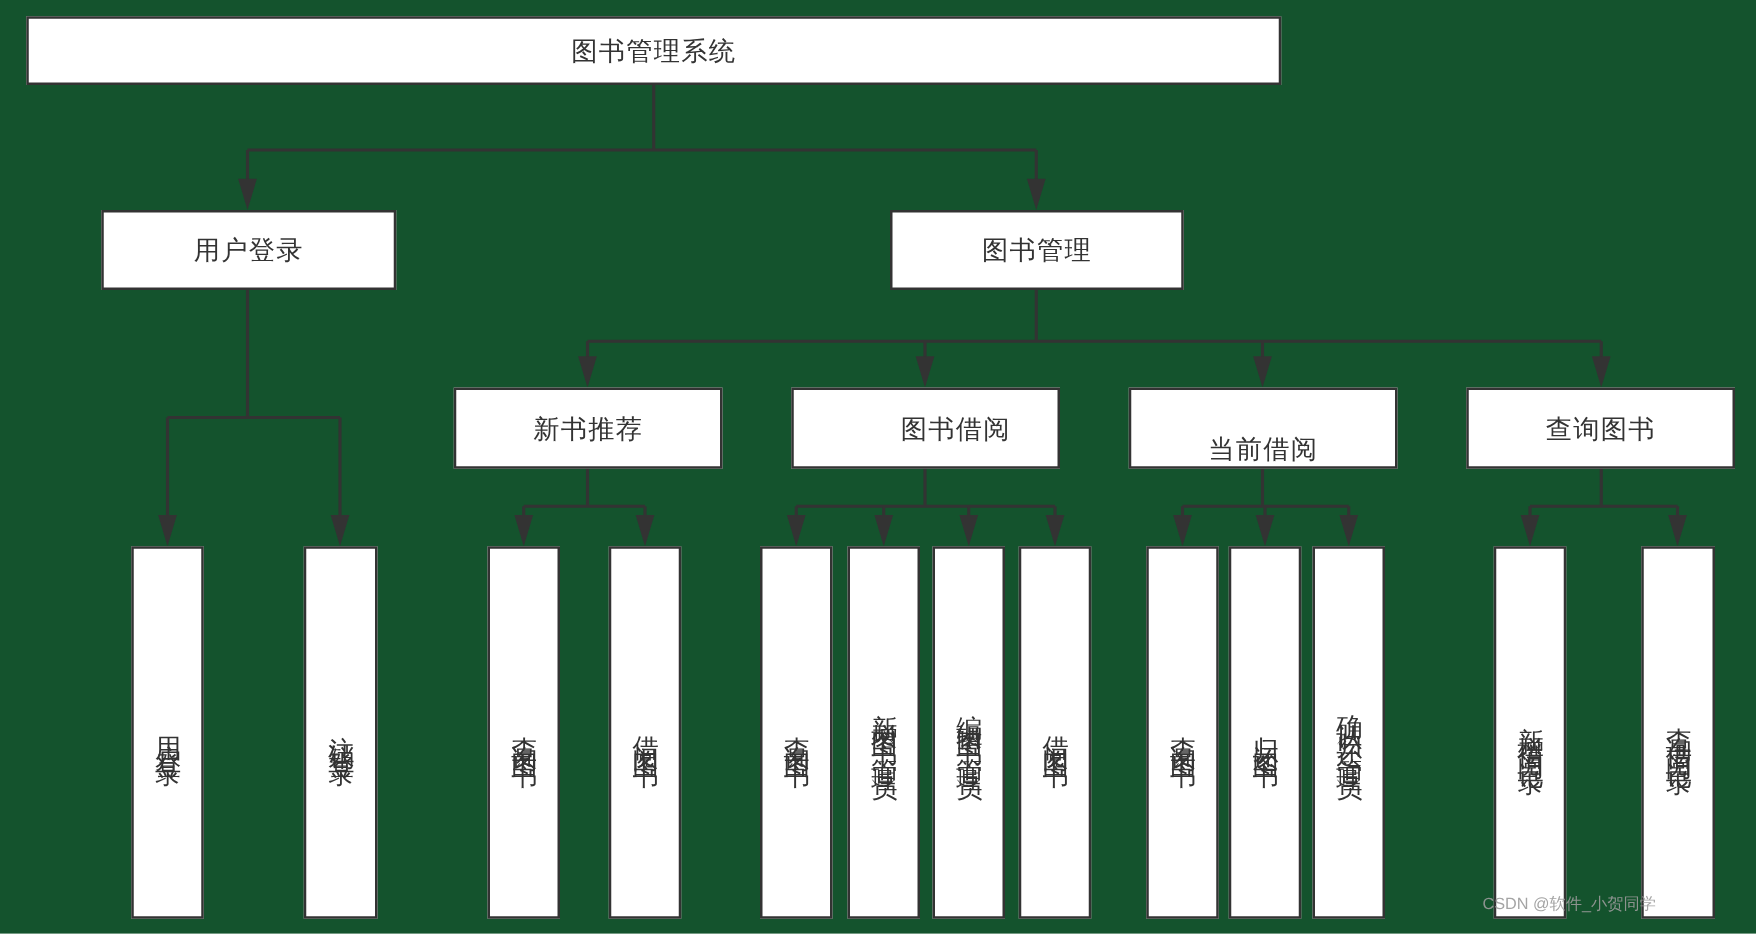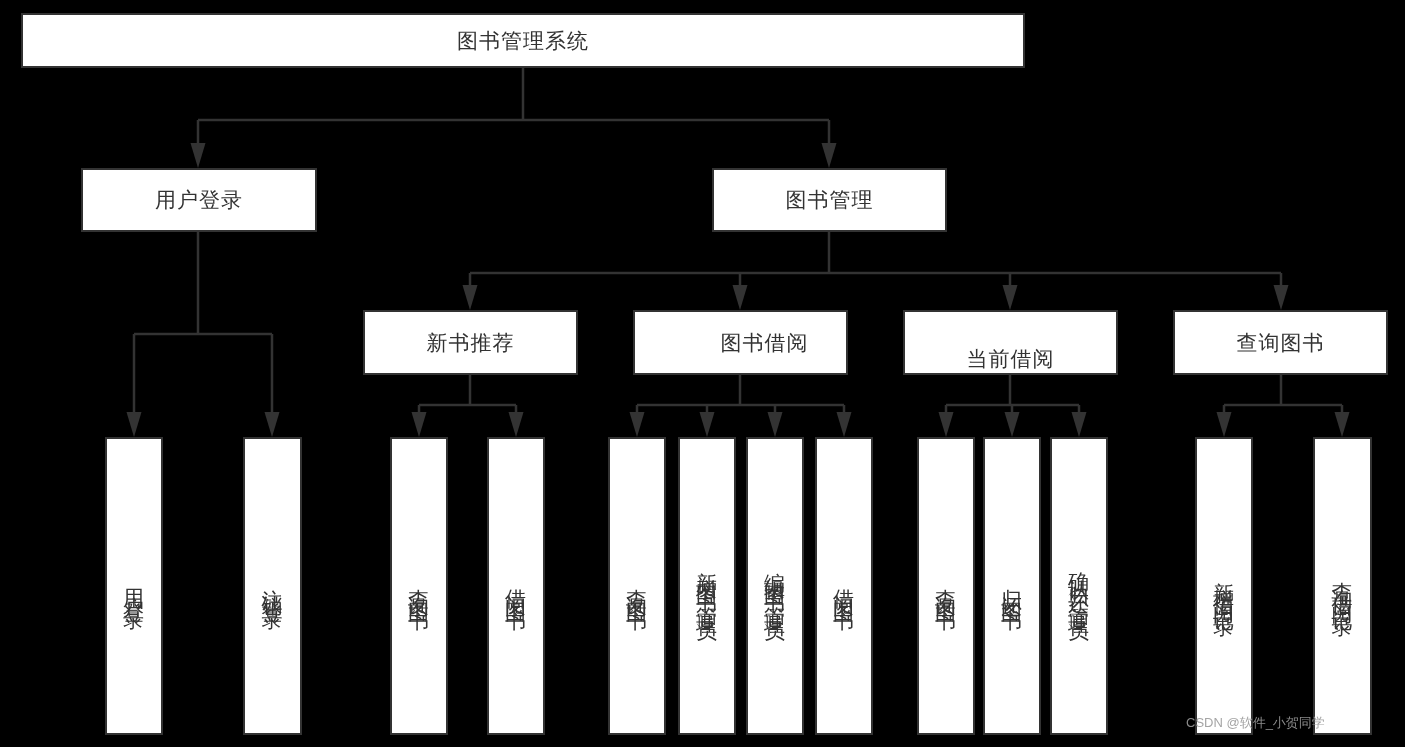--- a/index.html
+++ b/index.html
@@ -1,20 +1,20 @@
 <!DOCTYPE html>
 <html><head>
 <meta charset="utf-8">
 <style>
   html, body { margin: 0; padding: 0; background: #ffffff; }
   #canvas {
     position: relative;
     width: 1405px;
     height: 747px;
-    background: #000000;
+    background: #14532d;
     overflow: hidden;
     font-family: "Liberation Sans", "DejaVu Sans", sans-serif;
   }
   #connectors {
     position: absolute;
     left: 0; top: 0;
     width: 1405px; height: 747px;
     pointer-events: none;
   }
   .node {

